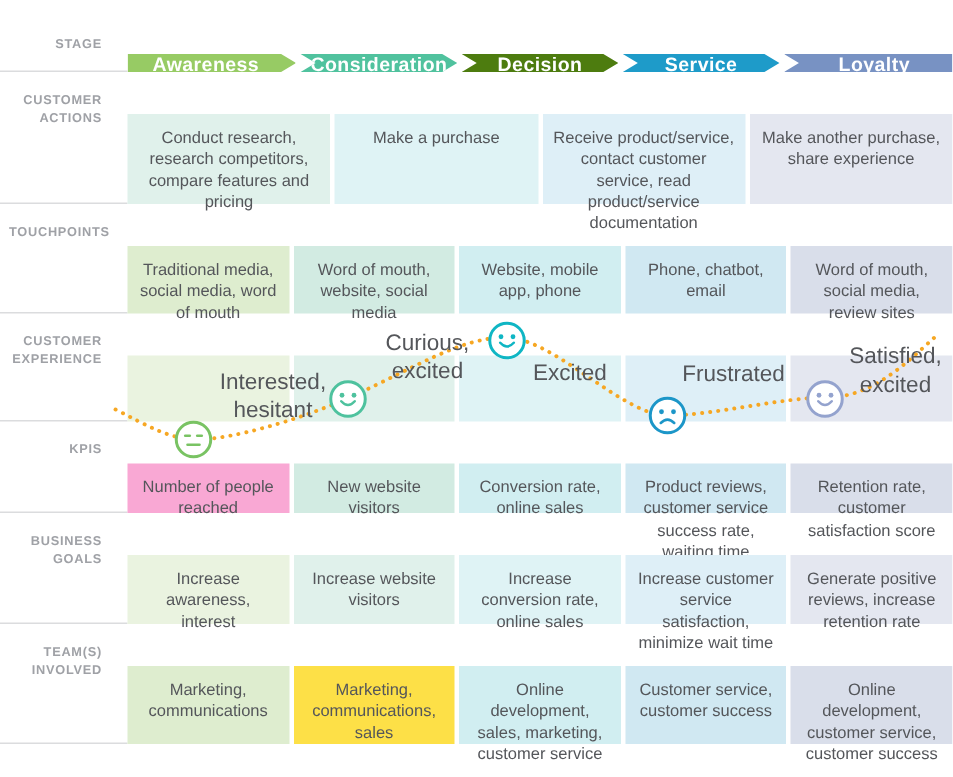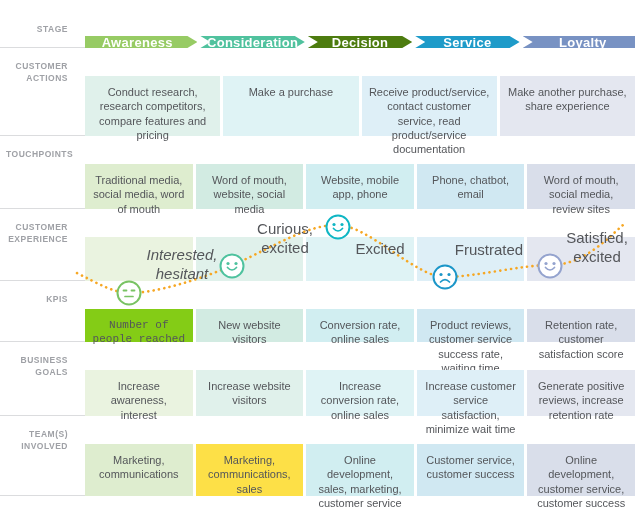--- a/index.html
+++ b/index.html
@@ -73,21 +73,21 @@
       <div class="cell" style="background: rgb(234, 243, 224);"></div>
       <div class="cell" style="background: rgb(224, 241, 235);"></div>
       <div class="cell" style="background: rgb(223, 243, 245);"></div>
       <div class="cell" style="background: rgb(222, 239, 247);"></div>
       <div class="cell" style="background: rgb(228, 231, 240);"></div>
 
       <svg class="curve-svg" viewBox="0 0 535 90">
         <path d="M -8,60 C 12,70 28,80 46,80 C 68,80 112,68 148,52 C 192,32 222,12 252,12 C 284,12 330,64 360,64 C 390,64 436,52 466,52 C 498,52 522,26 538,12" fill="none" stroke-width="2.6" stroke-linecap="round" stroke-dasharray="0.1 5.3" stroke="#F6A723"></path>
       </svg>
 
-      <div class="mood-label" style="left:8px;top:33px;font-style:italic;">Interested, hesitant</div>
+      <div class="mood-label" style="left:8px;top:33px;">Interested, hesitant</div>
       <div class="mood-label" style="left:111px;top:7px;">Curious, excited</div>
       <div class="mood-label" style="left:206px;top:27px;">Excited</div>
       <div class="mood-label" style="left:315px;top:28px;">Frustrated</div>
       <div class="mood-label" style="left:423px;top:16px;">Satisfied, excited</div>
 
       <svg class="face" style="left:31px;top:67px;" viewBox="0 0 26 26">
         <circle cx="13" cy="13" r="11.5" fill="#fff" stroke-width="2" stroke="#79C363"></circle>
         <line x1="7.5" y1="10.5" x2="10.5" y2="10.5" stroke-width="1.8" stroke-linecap="round" stroke="#79C363"></line>
         <line x1="15.5" y1="10.5" x2="18.5" y2="10.5" stroke-width="1.8" stroke-linecap="round" stroke="#79C363"></line>
         <line x1="9" y1="16.5" x2="17" y2="16.5" stroke-width="1.7" stroke-linecap="round" stroke="#79C363"></line>
@@ -119,21 +119,21 @@
         <circle cx="9" cy="10.5" r="1.6" fill="#94A3CE"></circle>
         <circle cx="17" cy="10.5" r="1.6" fill="#94A3CE"></circle>
         <path d="M 8.5,14.5 Q 13,19.5 17.5,14.5" fill="none" stroke-width="1.7" stroke-linecap="round" stroke="#94A3CE"></path>
       </svg>
     </div>
   </div>
 
   <div class="row r-kpis">
     <div class="label-cell">KPIS</div>
     <div class="cells">
-      <div class="cell" style="background: #84cc16; font-family: Liberation Mono, monospace;">Number of people reached</div>
+      <div class="cell" style="background: #f9a8d4;">Number of people reached</div>
       <div class="cell" style="background: rgb(210, 235, 226);">New website visitors</div>
       <div class="cell" style="background: rgb(209, 238, 241);">Conversion rate, online sales</div>
       <div class="cell" style="background: rgb(208, 232, 242);">Product reviews, customer service success rate, waiting time</div>
       <div class="cell" style="background: rgb(217, 222, 234);">Retention rate, customer satisfaction score</div>
     </div>
   </div>
 
   <div class="row r-goals">
     <div class="label-cell">BUSINESS GOALS</div>
     <div class="cells">

